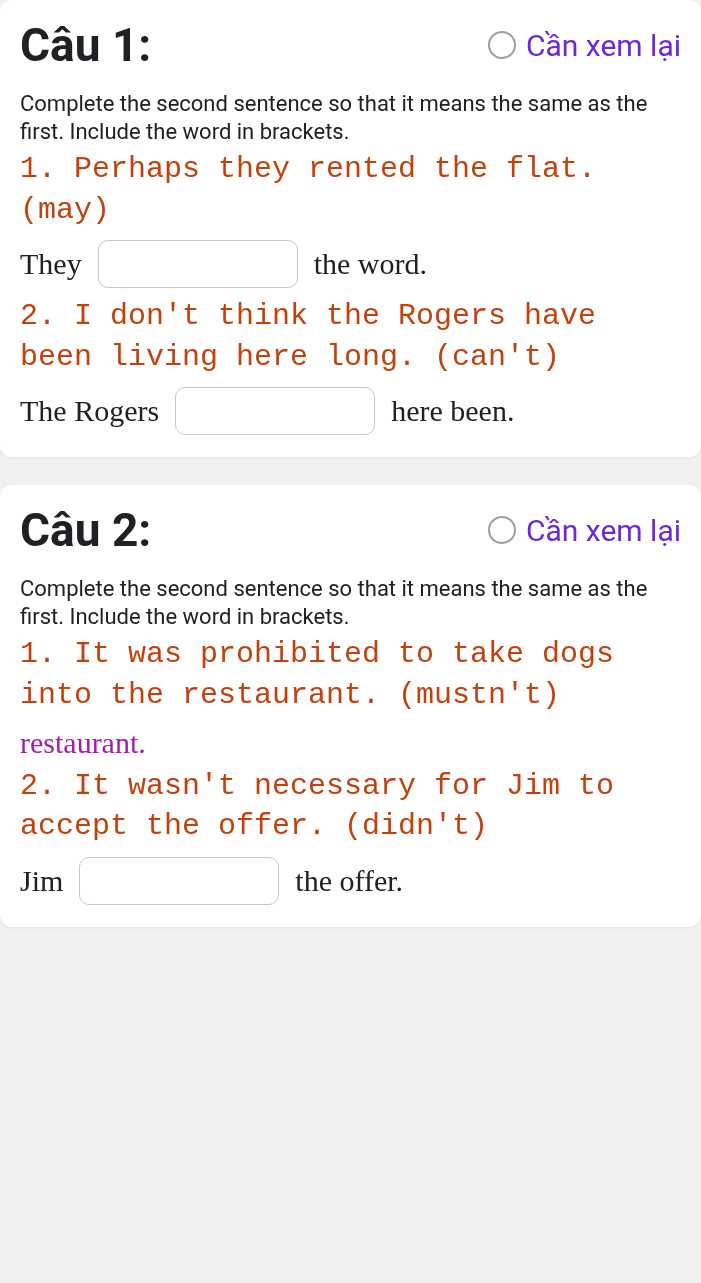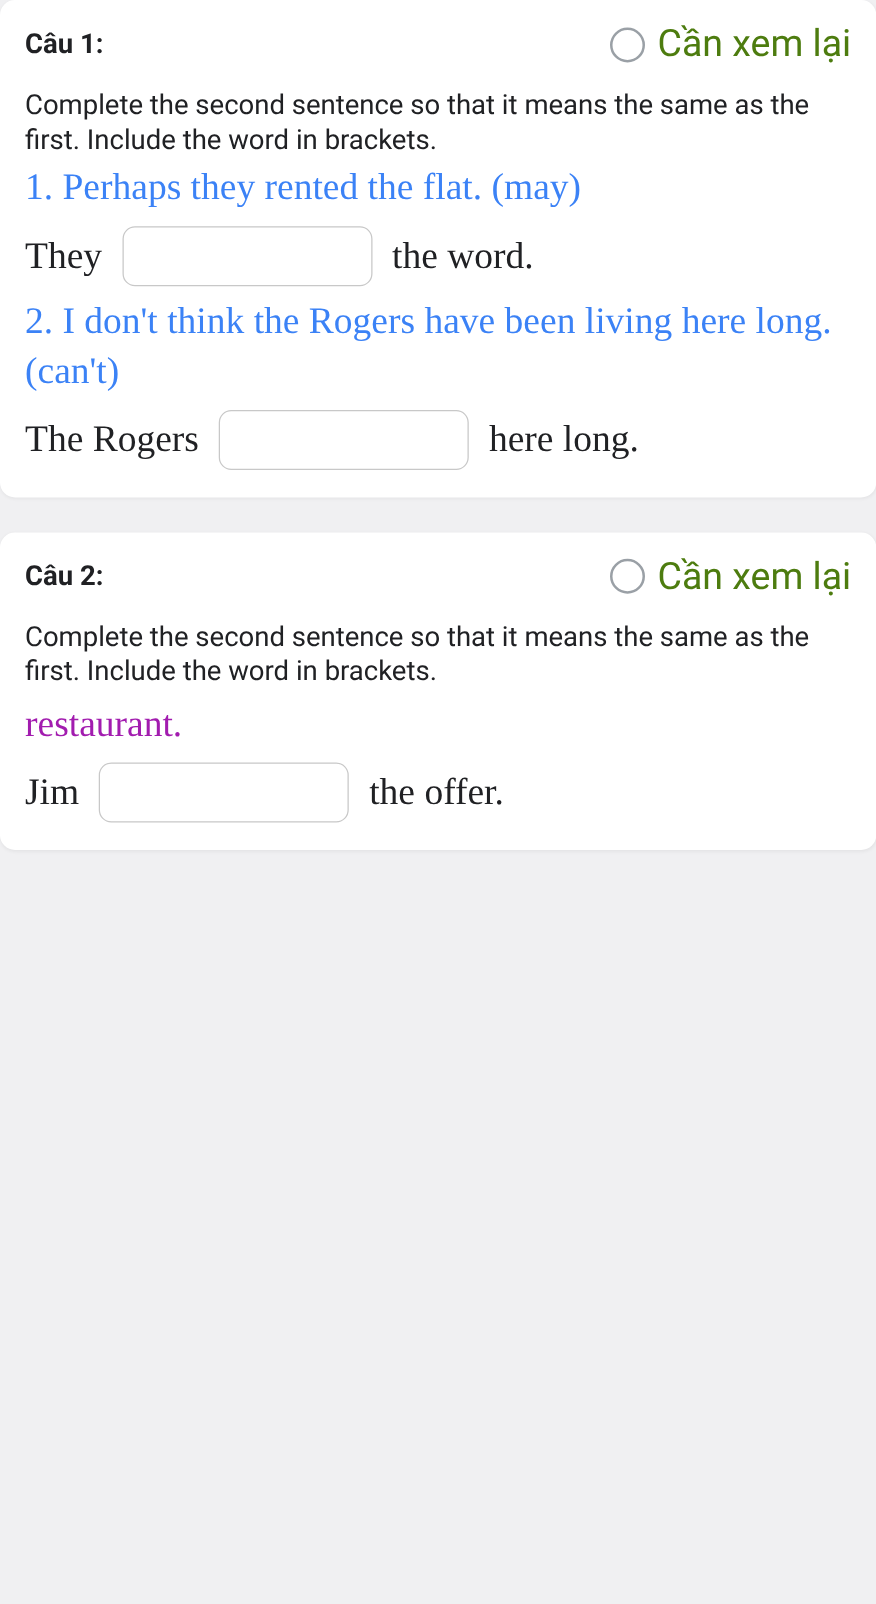--- a/index.html
+++ b/index.html
@@ -15,52 +15,52 @@
       margin-bottom: 28px;
       box-shadow: 0 1px 3px rgba(0,0,0,0.05);
     }
     .card-header {
       display: flex;
       justify-content: space-between;
       align-items: center;
       margin-bottom: 18px;
     }
     .question-number {
-      font-size: 22px;
+      font-size: 46px;
       font-weight: 700;
       color: #202124;
     }
     .review-toggle {
       display: flex;
       align-items: center;
       gap: 10px;
       cursor: pointer;
     }
     .review-radio {
       width: 28px;
       height: 28px;
       border: 2.5px solid #9aa0a6;
       border-radius: 50%;
       flex-shrink: 0;
     }
     .review-label {
       font-size: 30px;
-      color: #4d7c0f;
+      color: #6d28d9;
       font-weight: 400;
     }
     .instructions {
       font-size: 22px;
       color: #202124;
       line-height: 1.25;
       margin-bottom: 4px;
     }
     .question-line {
-      font-family: Liberation Serif, serif;
+      font-family: Liberation Mono, monospace;
       font-size: 30px;
-      color: #3b82f6;
+      color: #c2410c;
       line-height: 1.35;
       margin-top: 2px;
     }
     .sentence-line {
       font-family: Georgia, 'Times New Roman', Times, serif;
       font-size: 30px;
       color: #202124;
       line-height: 1.6;
       margin-top: 10px;
       display: flex;
@@ -104,34 +104,36 @@
   <div class="sentence-line">
     <span>They</span>
     <input type="text" class="blank-input" style="">
     <span>the word.</span>
   </div>
 
   <div class="question-line" style="margin-top:8px">2. I don't think the Rogers have been living here long. (can't)</div>
   <div class="sentence-line">
     <span>The Rogers</span>
     <input type="text" class="blank-input" style="">
-    <span>here long.</span>
+    <span>here been.</span>
   </div>
 </div>
 
 <div class="card">
   <div class="card-header">
     <div class="question-number">Câu 2:</div>
     <div class="review-toggle">
       <span class="review-radio"></span>
       <span class="review-label">Cần xem lại</span>
     </div>
   </div>
   <div class="instructions">Complete the second sentence so that it means the same as the first. Include the word in brackets.</div>
 
+  <div class="question-line">1. It was prohibited to take dogs into the restaurant. (mustn't)</div>
   <div class="sentence-flow" style="margin-top:8px">restaurant.</div>
 
+  <div class="question-line" style="margin-top:2px">2. It wasn't necessary for Jim to accept the offer. (didn't)</div>
   <div class="sentence-line">
     <span>Jim</span>
     <input type="text" class="blank-input" style="">
     <span>the offer.</span>
   </div>
 </div>
 
 </body></html>

